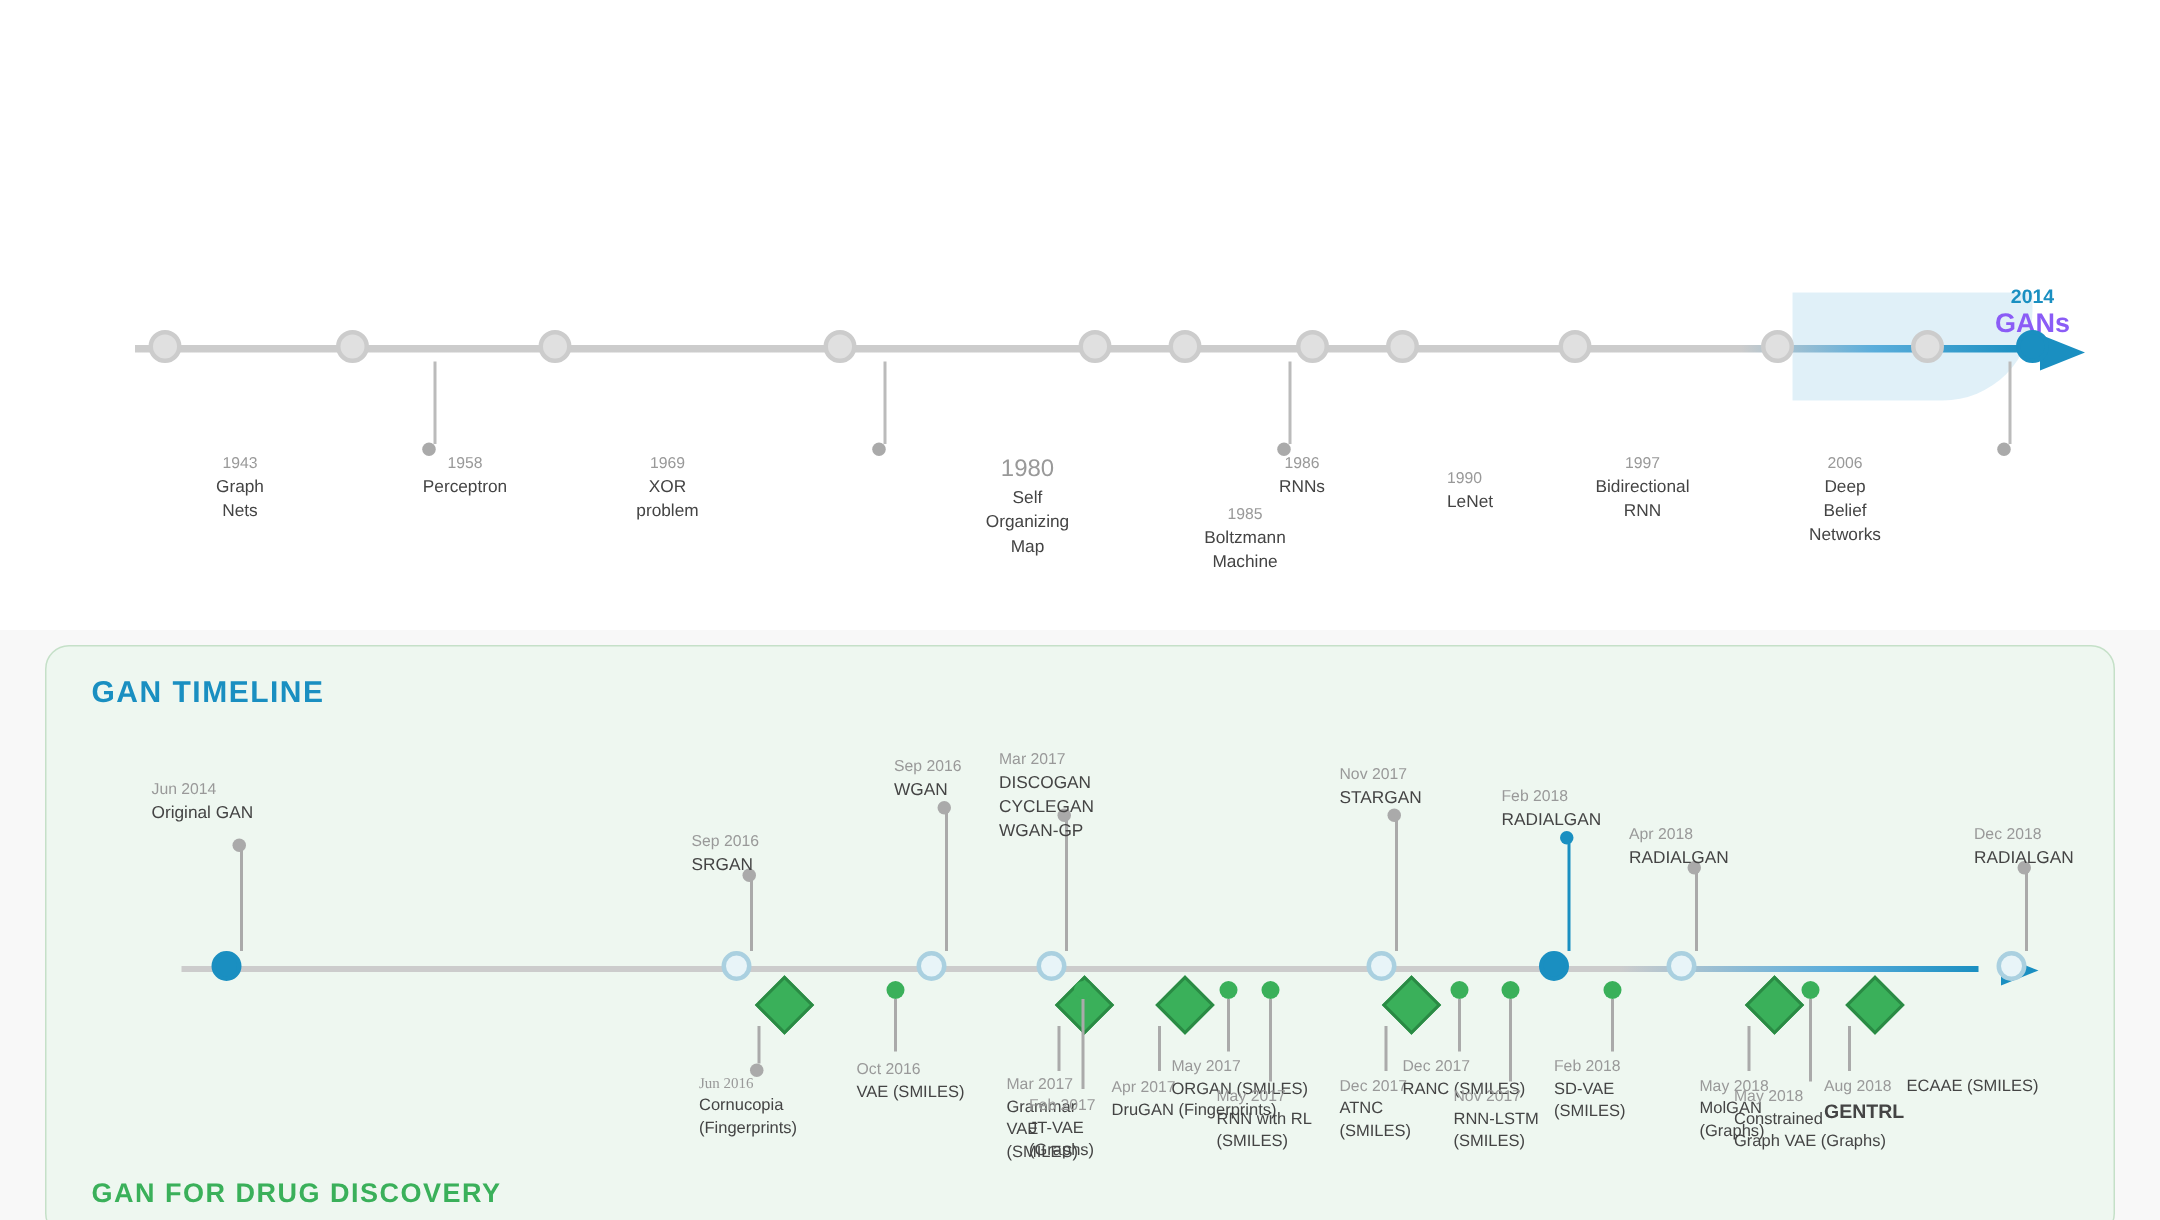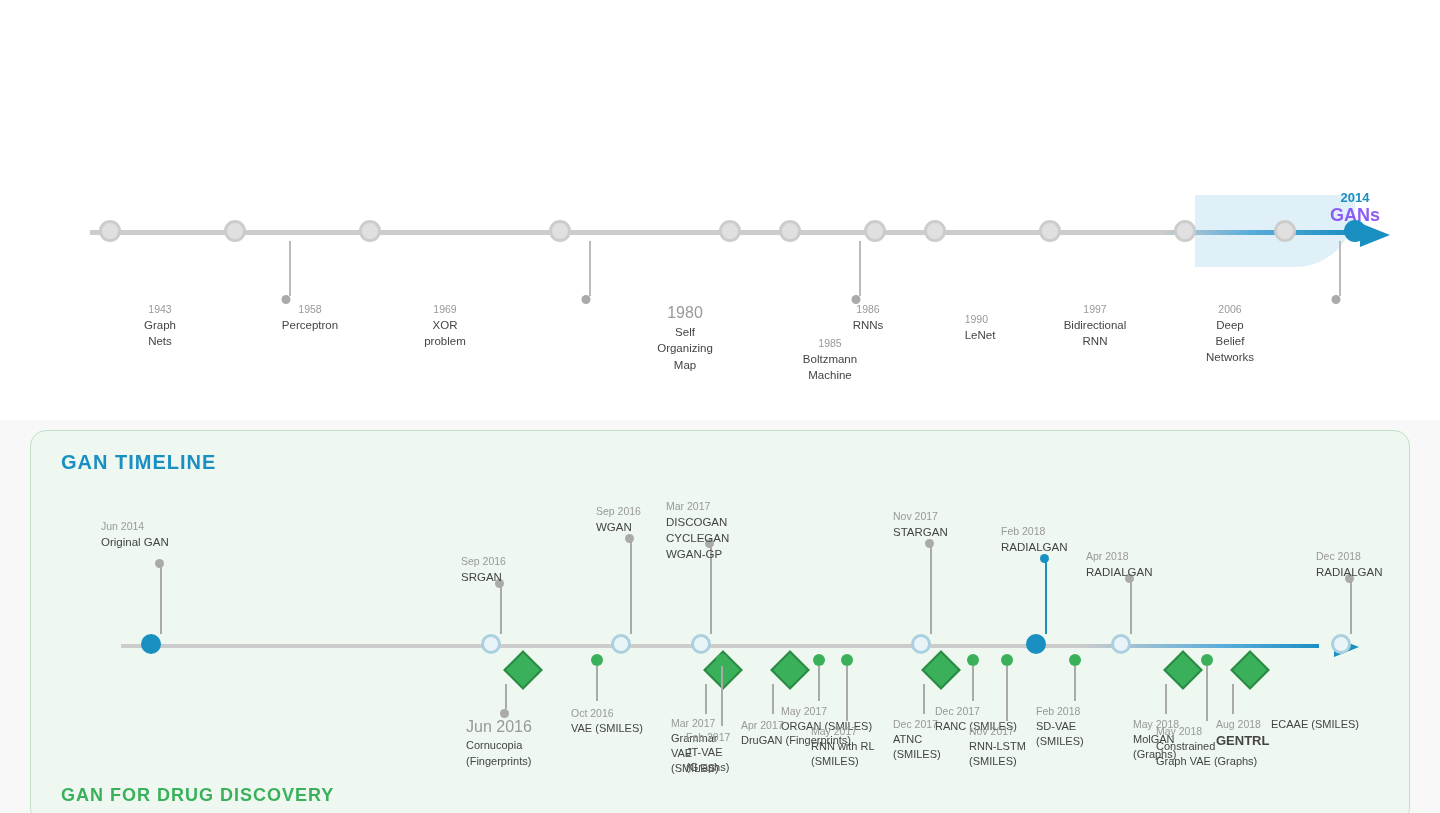--- a/index.html
+++ b/index.html
@@ -418,21 +418,21 @@
     <div style="position:absolute;left:1284px;top:90px;width:9px;height:9px;background:#aaa;border-radius:50%;"></div>
     <div style="position:absolute;left:1255px;top:65px;font-size:11.5px;color:#444;line-height:1.4;">
       <span style="color:#999;font-size:10.5px;display:block;">Dec 2018</span>
       <span>RADIALGAN</span>
     </div>
 
     <div style="position:absolute;left:448px;top:172px;width:28px;height:28px;background:#3ab05a;border:2px solid #2a8a44;transform:rotate(45deg);"></div>
     <div style="position:absolute;left:444px;top:200px;width:2px;height:25px;background:#aaa;"></div>
     <div style="position:absolute;left:439px;top:225px;width:9px;height:9px;background:#aaa;border-radius:50%;"></div>
     <div style="position:absolute;left:405px;top:232px;font-size:11px;color:#444;line-height:1.4;">
-      <span style="color:#999;font-size:16px;display:block;">Jun 2016</span>
+      <span style="color:#999;font-size:10px;display:block;font-family:Liberation Serif, serif;">Jun 2016</span>
       <span>Cornucopia<br>(Fingerprints)</span>
     </div>
 
     <div style="position:absolute;left:530px;top:170px;width:12px;height:12px;background:#3ab05a;border-radius:50%;"></div>
     <div style="position:absolute;left:535px;top:182px;width:2px;height:35px;background:#aaa;"></div>
     <div style="position:absolute;left:510px;top:222px;font-size:11px;color:#444;line-height:1.4;">
       <span style="color:#999;font-size:10.5px;display:block;">Oct 2016</span>
       <span>VAE (SMILES)</span>
     </div>
 

